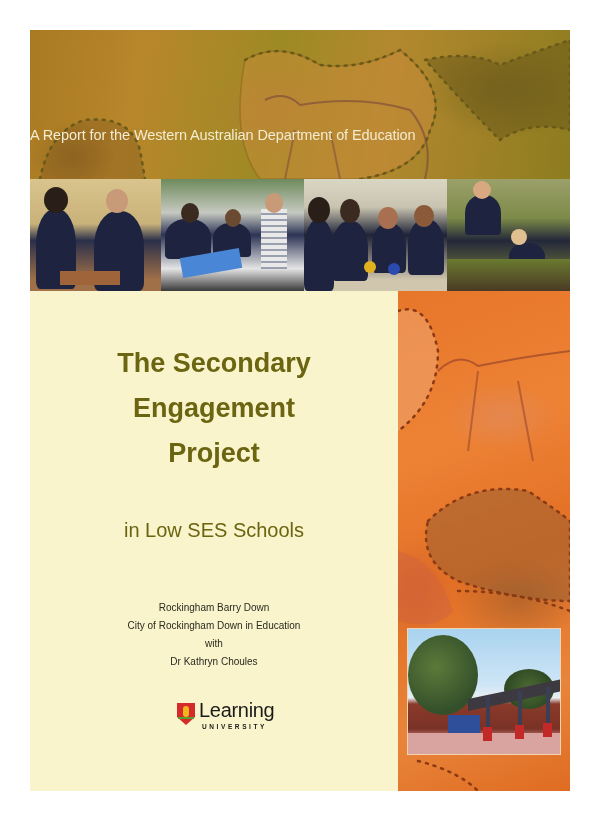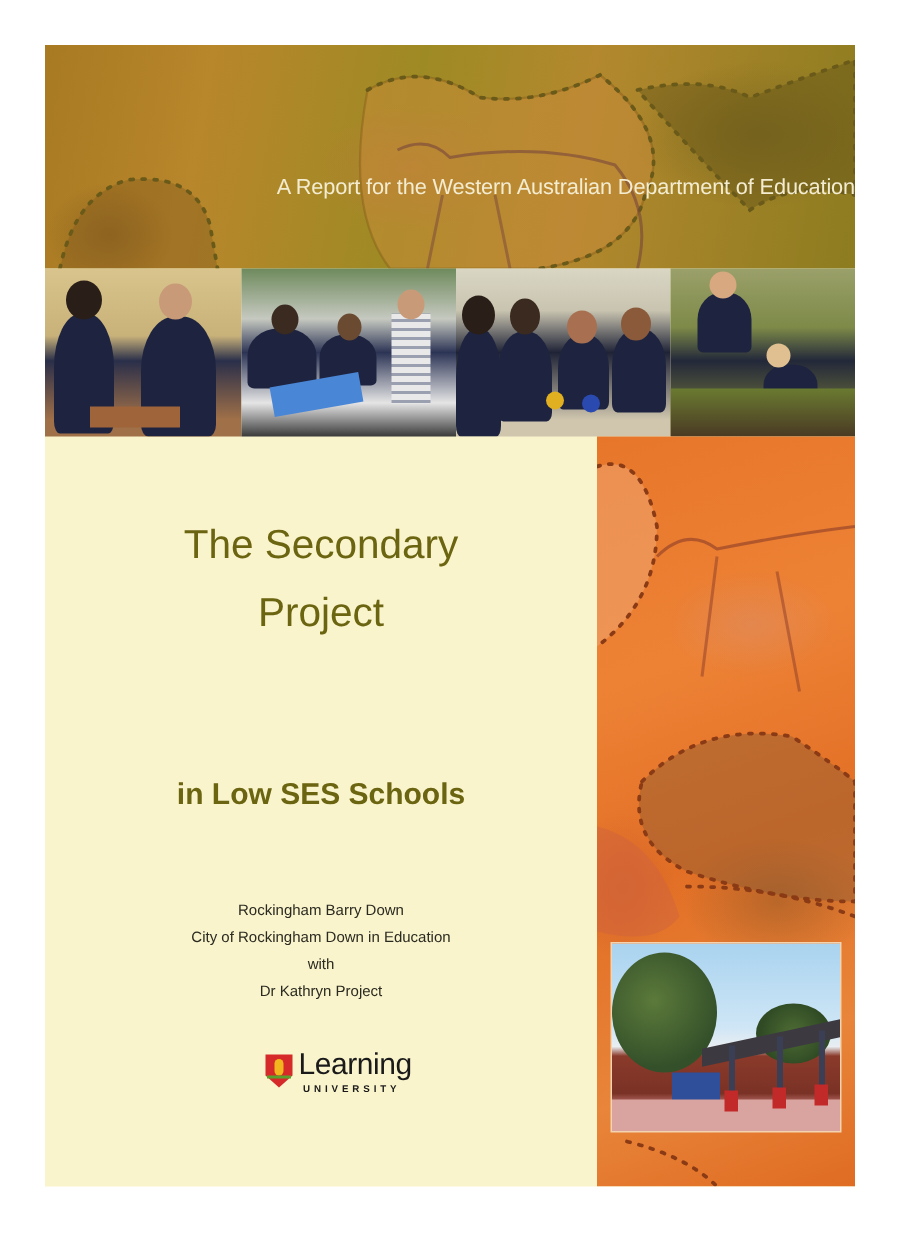--- a/index.html
+++ b/index.html
@@ -8,37 +8,37 @@
 
   
   .banner { position: absolute; left: 0; top: 0; width: 540px; height: 149px;
     background:
       radial-gradient(ellipse 90px 60px at 45% 55%, rgba(190,120,60,0.55), transparent 70%),
       radial-gradient(ellipse 120px 70px at 88% 40%, rgba(120,100,30,0.7), transparent 70%),
       radial-gradient(ellipse 60px 50px at 8% 85%, rgba(130,90,30,0.6), transparent 70%),
       linear-gradient(100deg, #a87a22 0%, #b8862b 20%, #9e8a24 45%, #b3882e 65%, #8d7c20 100%);
   }
   .banner svg { position: absolute; left: 0; top: 0; }
-  .banner-text { position: absolute; left: 0; width: 540px; top: 87px; text-align: right;
+  .banner-text { position: absolute; left: 0; width: 540px; top: 97px; text-align: left;
     color: #f3ecd0; font-size: 14.5px; letter-spacing: -0.1px; }
 
   
   .photos { position: absolute; left: 0; top: 149px; width: 540px; height: 112px; display: flex; }
   .photo { position: relative; height: 112px; overflow: hidden; }
   .ph1 { width: 131px; background: linear-gradient(180deg, #d8c48c 0%, #c9b27a 40%, #2a2f4a 55%, #a07048 90%); }
   .ph2 { width: 143px; background: linear-gradient(180deg, #6e8a5c 0%, #c6c9c0 30%, #2c3455 50%, #e5e5e5 80%, #3a3a3a 100%); }
   .ph3 { width: 143px; background: linear-gradient(180deg, #d9d6c4 0%, #c9c4b0 25%, #1f2336 50%, #d0c6ae 90%); }
   .ph4 { width: 123px; background: linear-gradient(180deg, #9ba06a 0%, #7d8a48 35%, #23283a 55%, #6a6e3a 85%, #8a7a4a 100%); }
   .person { position: absolute; border-radius: 45% 45% 10% 10%; background: #1e2440; }
   .head { position: absolute; border-radius: 50%; background: #c99a78; }
 
   
   .title-block { position: absolute; left: 0; top: 261px; width: 368px; height: 500px; text-align: center; }
-  .title { position: absolute; left: 0; width: 368px; top: 50px; color: #6b6410; font-weight: normal; font-size: 27px; line-height: 45px; }
-  .subtitle { position: absolute; left: 0; width: 368px; top: 228px; color: #6b6410; font-weight: bold; font-size: 20px; }
+  .title { position: absolute; left: 0; width: 368px; top: 50px; color: #6b6410; font-weight: bold; font-size: 27px; line-height: 45px; }
+  .subtitle { position: absolute; left: 0; width: 368px; top: 228px; color: #6b6410; font-weight: normal; font-size: 20px; }
   .authors { position: absolute; left: 0; width: 368px; top: 308px; color: #2a2a20; font-size: 10px; line-height: 18px; }
   .authors .with { }
 
   .logo { position: absolute; left: 146px; top: 411px; width: 110px; height: 30px; }
   .logo-name { position: absolute; left: 23px; top: -3px; font-size: 20px; color: #1a1a1a; letter-spacing: -0.3px; }
   .logo-uni { position: absolute; left: 26px; top: 21px; font-size: 6.5px; color: #1a1a1a; letter-spacing: 2.6px; font-weight: bold; }
   .centre { position: absolute; left: 0; width: 368px; top: 453px; color: #2a2a20; font-size: 10px; }
 
   
   .art { position: absolute; left: 368px; top: 261px; width: 172px; height: 500px;
@@ -110,29 +110,30 @@
       <div class="head" style="left:26px;top:2px;width:18px;height:18px;background:#d8a880;"></div>
       <div class="person" style="left:62px;top:64px;width:36px;height:30px;"></div>
       <div class="head" style="left:64px;top:50px;width:16px;height:16px;background:#e0c090;"></div>
       <div style="position:absolute;left:0;top:80px;width:123px;height:32px;background:linear-gradient(180deg,#6a7a30,#4a3a24);"></div>
     </div>
   </div>
 
   <div class="title-block">
     <div class="title">
       <div>The Secondary</div>
+      <div>Engagement</div>
       <div>Project</div>
     </div>
     <div class="subtitle">in Low SES Schools</div>
 
     <div class="authors">
       <div>Rockingham Barry Down</div>
       <div>City of Rockingham Down in Education</div>
       <div class="with">with</div>
-      <div>Dr Kathryn Project</div>
+      <div>Dr Kathryn Choules</div>
     </div>
 
     <div class="logo">
       <svg width="20" height="24" style="position:absolute;left:0;top:0;">
         <path d="M1 1 H19 V15 L10 23 L1 15 Z" fill="#d62a2a"></path>
         <rect x="7" y="4" width="6" height="11" rx="3" fill="#f2b51e"></rect>
         <rect x="2" y="15" width="16" height="2" fill="#5aa02c"></rect>
       </svg>
       <div class="logo-name">Learning</div>
       <div class="logo-uni">UNIVERSITY</div>

